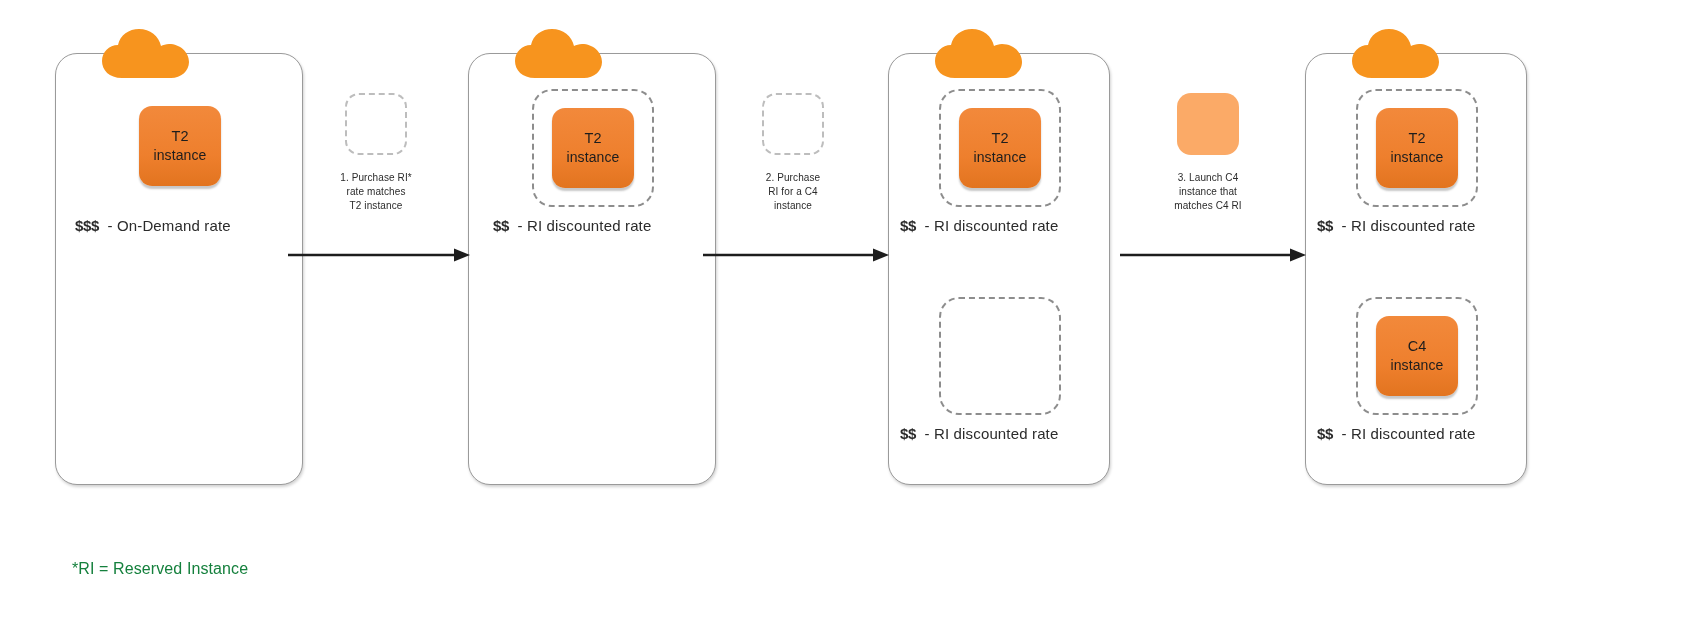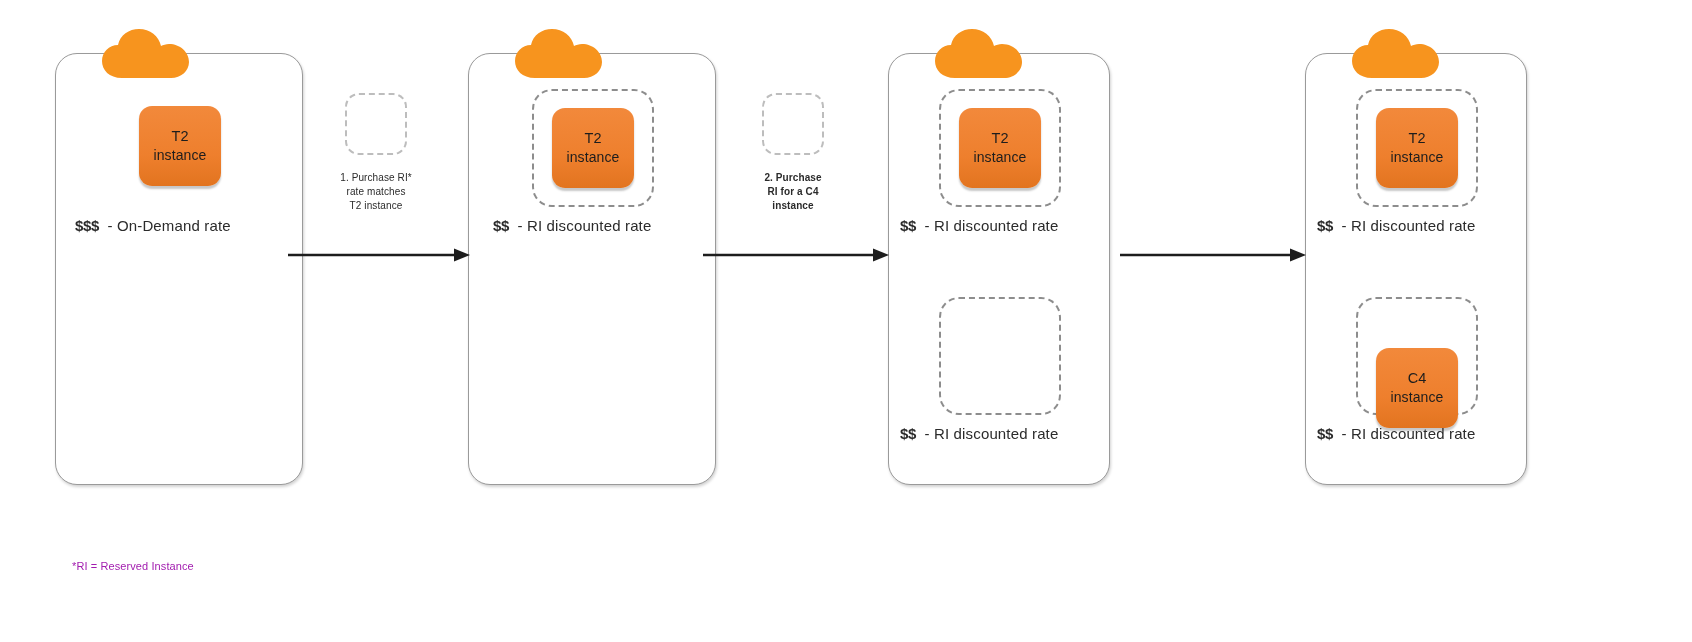--- a/index.html
+++ b/index.html
@@ -114,22 +114,22 @@
   
   .arrow {
     position: absolute;
     height: 14px;
   }
   .arrow svg { display: block; }
 
   
   .footnote {
     position: absolute;
-    font-size: 11px;
-    color: #a21caf;
+    font-size: 16px;
+    color: #15803d;
     letter-spacing: .1px;
   }
 </style>
 </head>
 <body>
 
 <div class="stage">
 
   <div class="panel" style="left:55px; top:53px; width:248px; height:432px;">
     <div class="cloud">
@@ -199,21 +199,21 @@
     <div class="instance" style="left:70px; top:54px;">
       <span class="ln1">T2</span>
       <span class="ln2">instance</span>
     </div>
     <div class="price" style="left:11px; top:163px;">
       <span class="amt">$$</span>
       &nbsp;<span>- RI discounted rate</span>
     </div>
 
     <div class="ri-box" style="left:50px; top:243px; width:122px; height:118px;"></div>
-    <div class="instance" style="left:70px; top:262px;margin-top:32px;">
+    <div class="instance" style="left:70px; top:262px;">
       <span class="ln1">C4</span>
       <span class="ln2">instance</span>
     </div>
     <div class="price" style="left:11px; top:371px;">
       <span class="amt">$$</span>
       &nbsp;<span>- RI discounted rate</span>
     </div>
   </div>
 
   <div class="step" style="left:286px; top:93px;">
@@ -225,36 +225,44 @@
     </div>
   </div>
 
   <div class="arrow" style="left:288px; top:248px; width:182px;">
     <svg width="182" height="14" viewBox="0 0 182 14" xmlns="http://www.w3.org/2000/svg">
       <line x1="0" y1="7" x2="166" y2="7" stroke="#1d1d1d" stroke-width="2.4"></line>
       <polygon points="166,0.5 182,7 166,13.5" fill="#1d1d1d"></polygon>
     </svg>
   </div>
 
-  <div class="step" style="left:703px; top:93px;font-weight:bold;">
+  <div class="step" style="left:703px; top:93px;">
     <div class="step-shape dashed"></div>
     <div class="step-text">
       <div>2. Purchase</div>
       <div>RI for a C4</div>
       <div>instance</div>
     </div>
   </div>
 
   <div class="arrow" style="left:703px; top:248px; width:186px;">
     <svg width="186" height="14" viewBox="0 0 186 14" xmlns="http://www.w3.org/2000/svg">
       <line x1="0" y1="7" x2="170" y2="7" stroke="#1d1d1d" stroke-width="2.4"></line>
       <polygon points="170,0.5 186,7 170,13.5" fill="#1d1d1d"></polygon>
     </svg>
   </div>
 
+  <div class="step" style="left:1118px; top:93px;">
+    <div class="step-shape filled"></div>
+    <div class="step-text">
+      <div>3. Launch C4</div>
+      <div>instance that</div>
+      <div>matches C4 RI</div>
+    </div>
+  </div>
 
   <div class="arrow" style="left:1120px; top:248px; width:186px;">
     <svg width="186" height="14" viewBox="0 0 186 14" xmlns="http://www.w3.org/2000/svg">
       <line x1="0" y1="7" x2="170" y2="7" stroke="#1d1d1d" stroke-width="2.4"></line>
       <polygon points="170,0.5 186,7 170,13.5" fill="#1d1d1d"></polygon>
     </svg>
   </div>
 
   <div class="footnote" style="left:72px; top:560px;">*RI = Reserved Instance</div>
 

